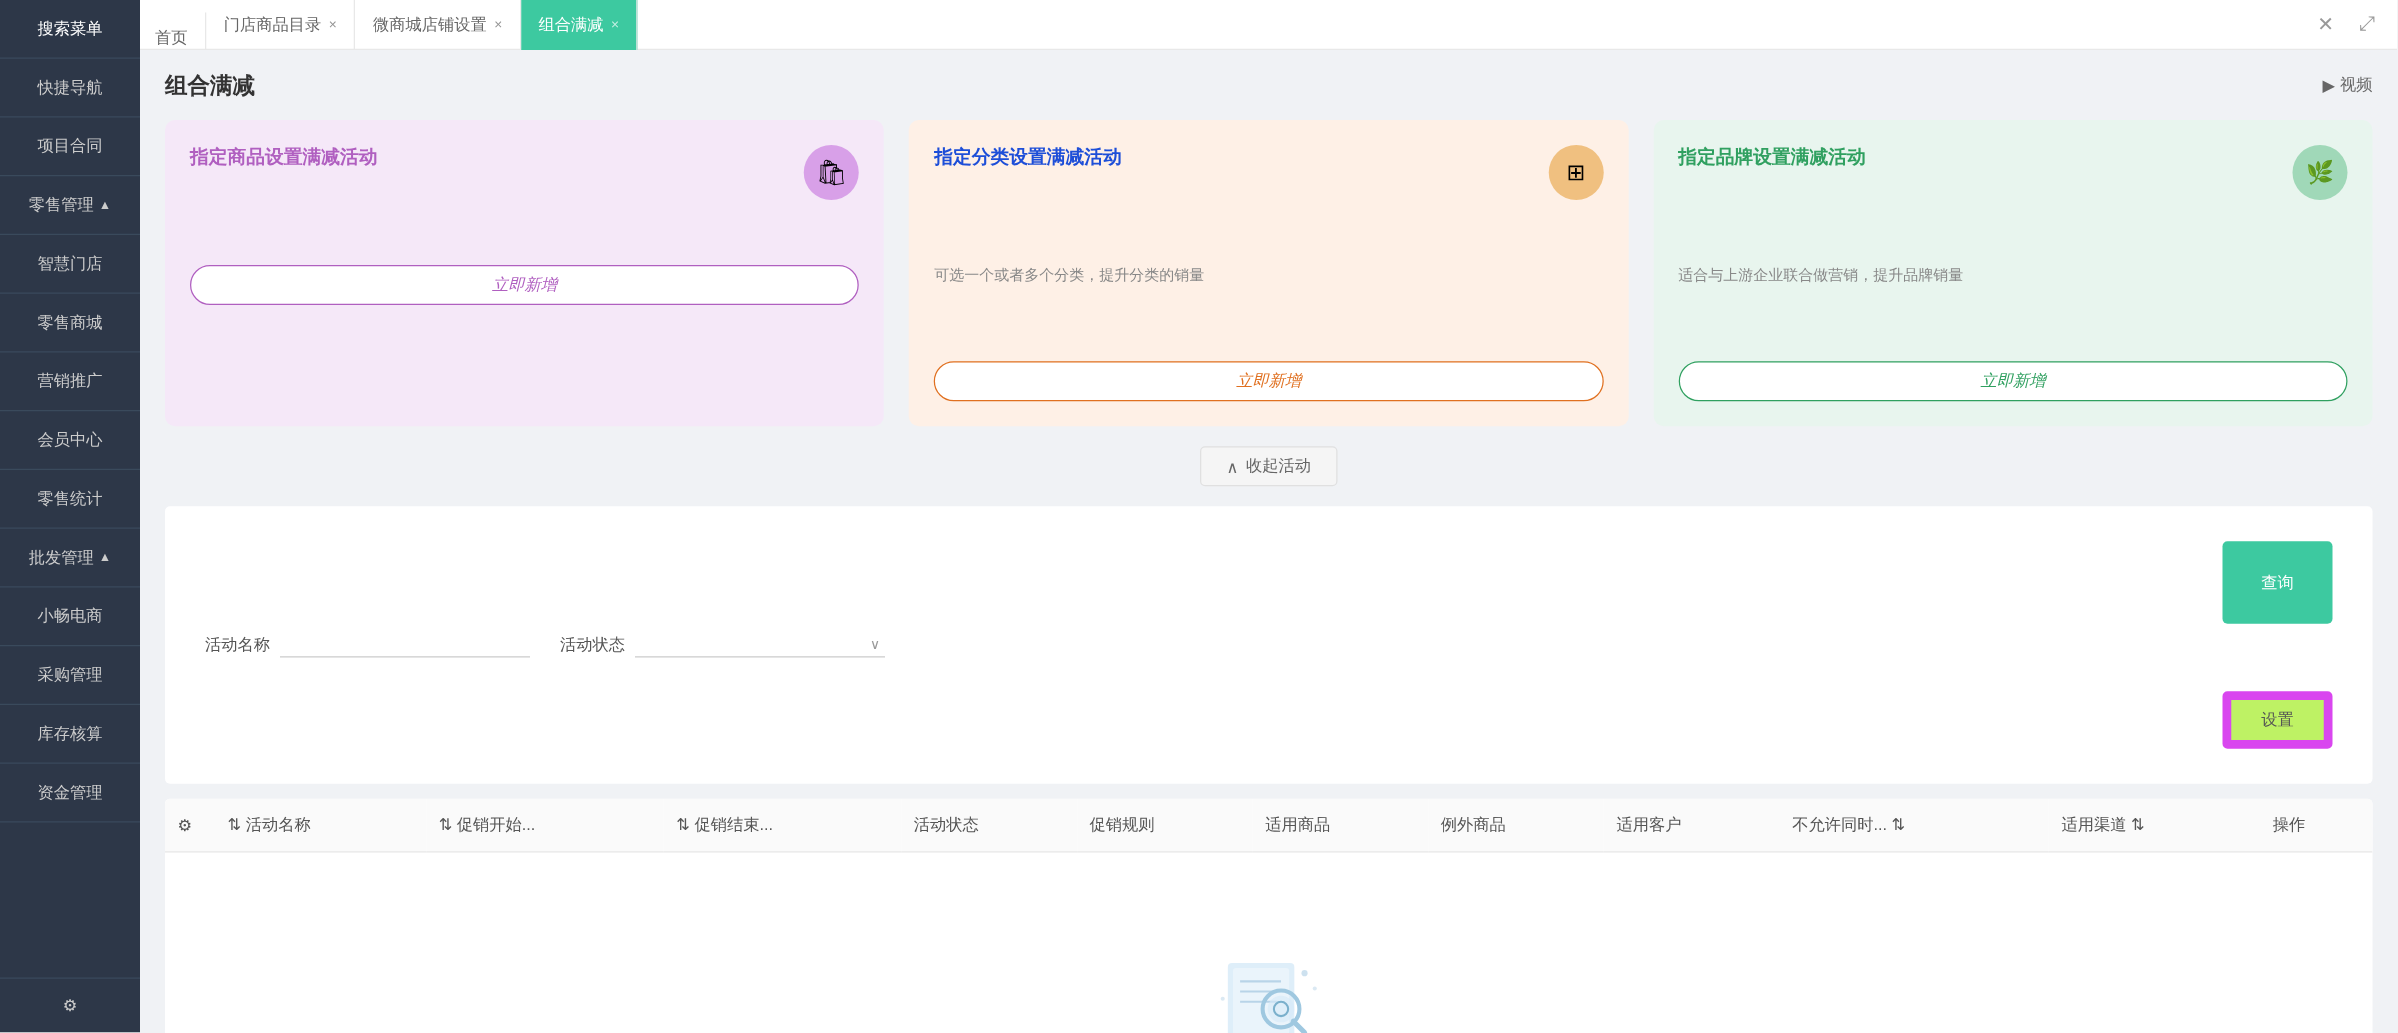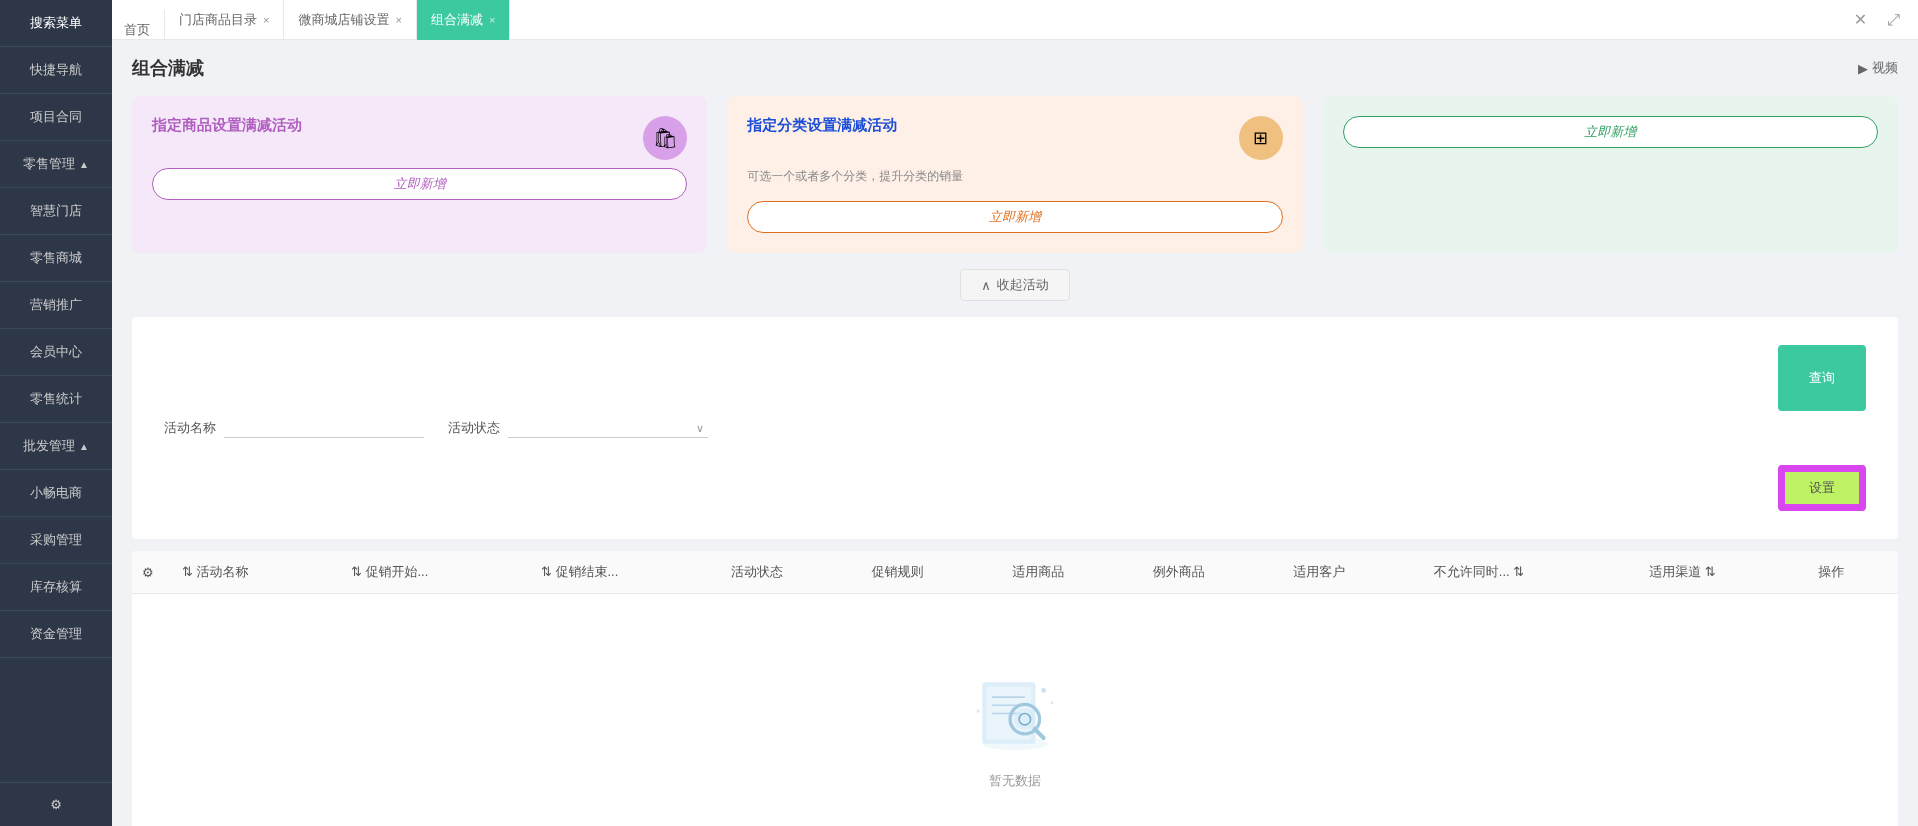--- a/index.html
+++ b/index.html
@@ -128,20 +128,21 @@
       gap: 20px;
       margin-bottom: 16px;
     }
     .promo-card {
       flex: 1;
       border-radius: 8px;
       padding: 20px;
       display: flex;
       flex-direction: column;
       min-height: 140px;
+      gap: 44px;
     }
     .card-purple { background: #f5e8f8; }
     .card-orange { background: #fef0e6; }
     .card-green { background: #e8f5ee; }
 
     .card-top {
       display: flex;
       align-items: flex-start;
       justify-content: space-between;
       margin-bottom: 8px;
@@ -417,20 +418,25 @@
       <div class="promo-card card-orange">
         <div class="card-top">
           <span class="card-title">指定分类设置满减活动</span>
           <div class="card-icon" style="background:#f0c080; font-size:18px;">⊞</div>
         </div>
         <p class="card-desc">可选一个或者多个分类，提升分类的销量</p>
         <button class="card-btn">立即新增</button>
       </div>
 
       <div class="promo-card card-green">
+        <div class="card-top">
+          <span class="card-title">指定品牌设置满减活动</span>
+          <div class="card-icon" style="background:#a0d8b8; font-size:18px;">🌿</div>
+        </div>
+        <p class="card-desc">适合与上游企业联合做营销，提升品牌销量</p>
         <button class="card-btn">立即新增</button>
       </div>
     </div>
 
     <div class="collapse-bar">
       <button class="collapse-btn">
         <span>∧</span>
         <span>收起活动</span>
       </button>
     </div>

